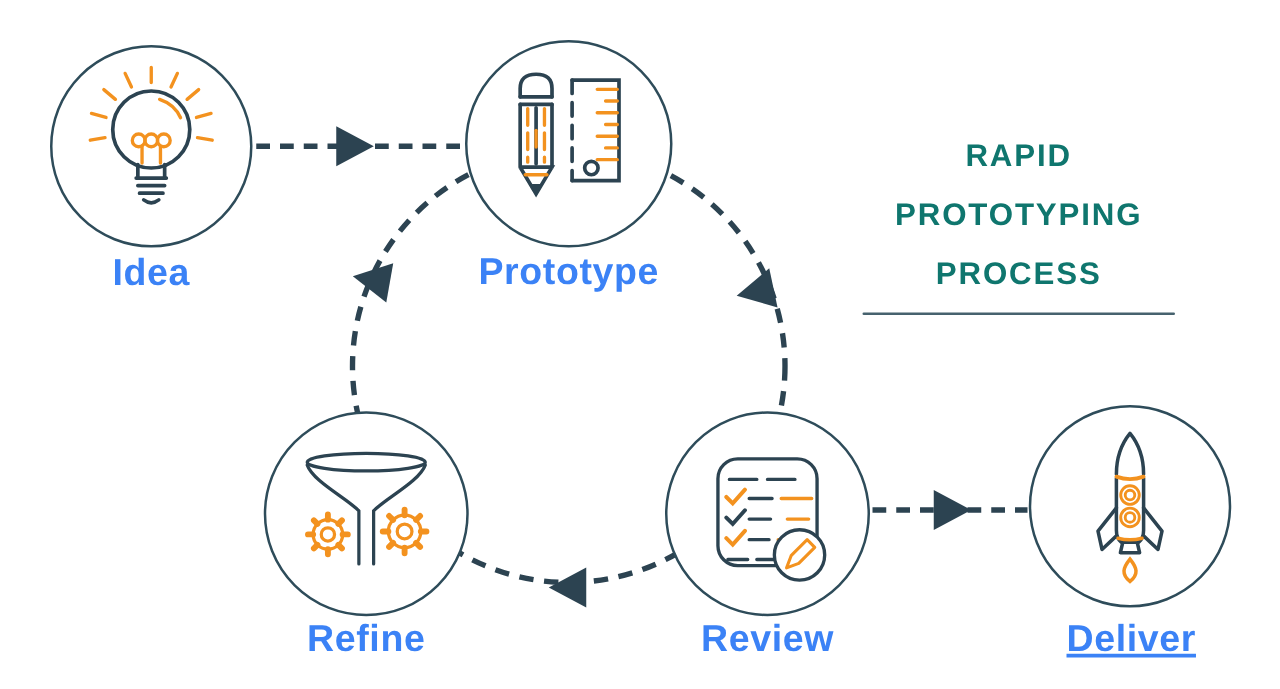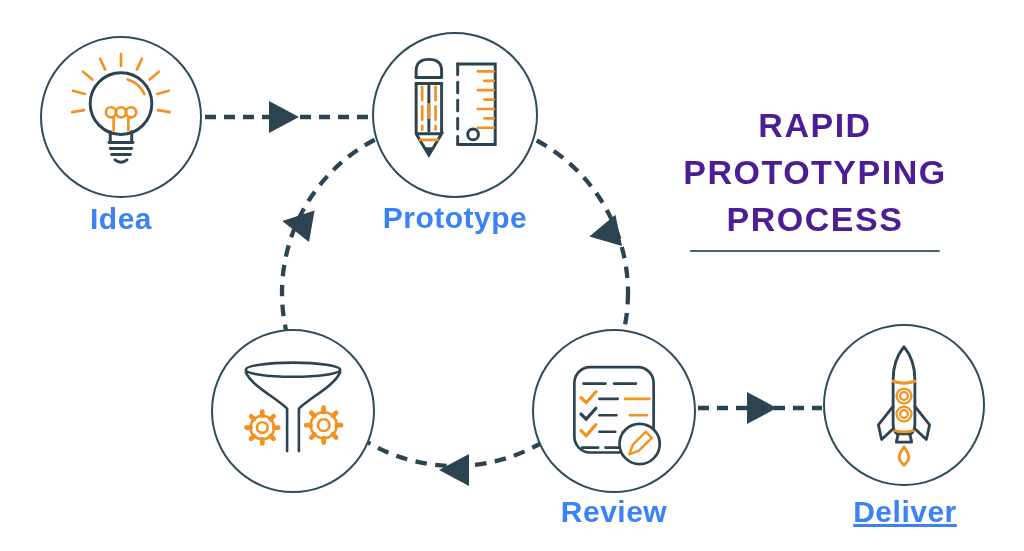--- a/index.html
+++ b/index.html
@@ -11,21 +11,21 @@
   .node{
     position:absolute;z-index:2;background:#ffffff;border:2px solid #2e4c5a;border-radius:50%;
     display:flex;align-items:center;justify-content:center;box-sizing:border-box;
   }
   .node-label{
     position:absolute;z-index:2;width:200px;text-align:center;
     font-size:30px;font-weight:bold;color:#3b82f6;letter-spacing:.5px;
   }
   .title-block{
     position:absolute;left:660px;top:102px;width:310px;z-index:2;text-align:center;
-    color:#4c1d95;font-weight:bold;font-size:34px;letter-spacing:1.5px;line-height:47px;
+    color:#0f766e;font-weight:bold;font-size:25px;letter-spacing:1.5px;line-height:47px;
   }
   .title-underline{width:250px;height:2px;background:#46626e;margin:7px auto 0 auto;border-radius:1px;}
   .dash{stroke:#2c4351;stroke-width:4.3;fill:none;}
   .head{fill:#2c4351;stroke:none;}
 </style>
 </head>
 <body>
 
 <div class="canvas">
 
@@ -98,20 +98,21 @@
       <g stroke="#f3921f" fill="none" stroke-width="2.2">
         <circle cx="24" cy="64" r="10"></circle>
         <circle cx="24" cy="64" r="4.5"></circle>
         <path stroke-width="4" stroke-linecap="round" d="M34,64 h3.5 M31.1,71.1 l2.4,2.4 M24,74 v3.5 M16.9,71.1 l-2.4,2.4 M14,64 h-3.5 M16.9,56.9 l-2.4,-2.4 M24,54 v-3.5 M31.1,56.9 l2.4,-2.4"></path>
         <circle cx="76" cy="62" r="11"></circle>
         <circle cx="76" cy="62" r="5"></circle>
         <path stroke-width="4" stroke-linecap="round" d="M87,62 h3.8 M83.8,69.8 l2.7,2.7 M76,73 v3.8 M68.2,69.8 l-2.7,2.7 M65,62 h-3.8 M68.2,54.2 l-2.7,-2.7 M76,51 v-3.8 M83.8,54.2 l2.7,-2.7"></path>
       </g>
     </svg>
   </div>
+  <div class="node-label" style="left:193px;top:495px;">Refine</div>
 
   <div class="node" style="left:532px;top:329px;width:164px;height:164px;">
     <svg width="122" height="122" viewBox="0 0 100 100">
       <g stroke="#2c4351" fill="none" stroke-width="2.2" stroke-linecap="round">
         <rect x="17.5" y="14" width="65" height="70" rx="13"></rect>
         <path d="M25,27.5 H75" stroke-dasharray="18 7"></path>
         <path d="M38,40 H53 M38,53.5 H52 M38,67 H51"></path>
         <path d="M24,80 H57" stroke-dasharray="13 6"></path>
         <path d="M23,52.5 l4.2,4.2 l8,-9" stroke-width="2.6"></path>
       </g>

